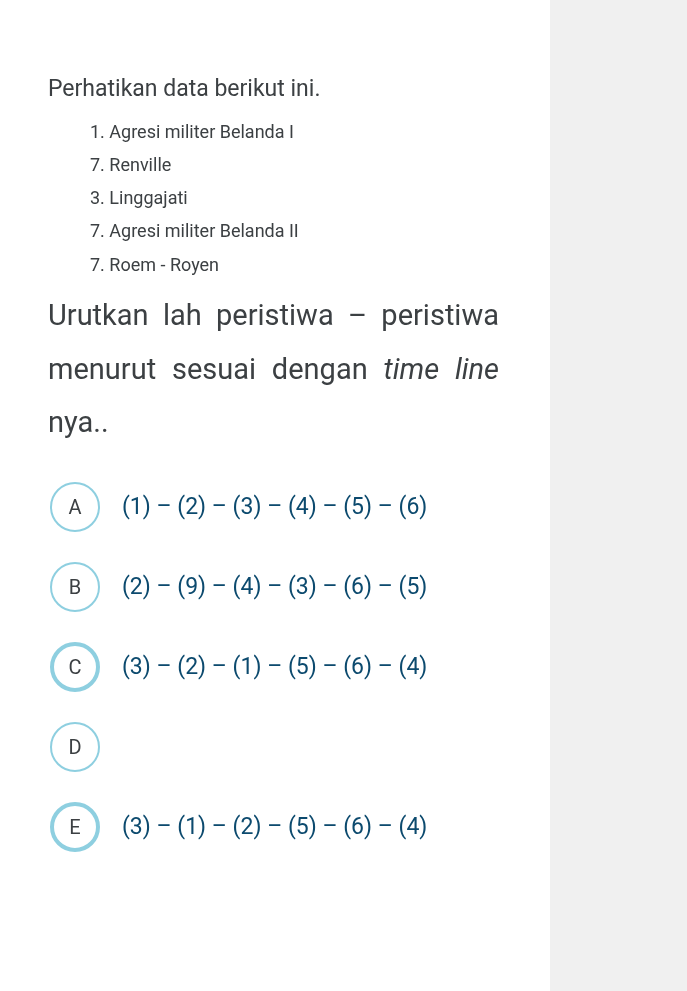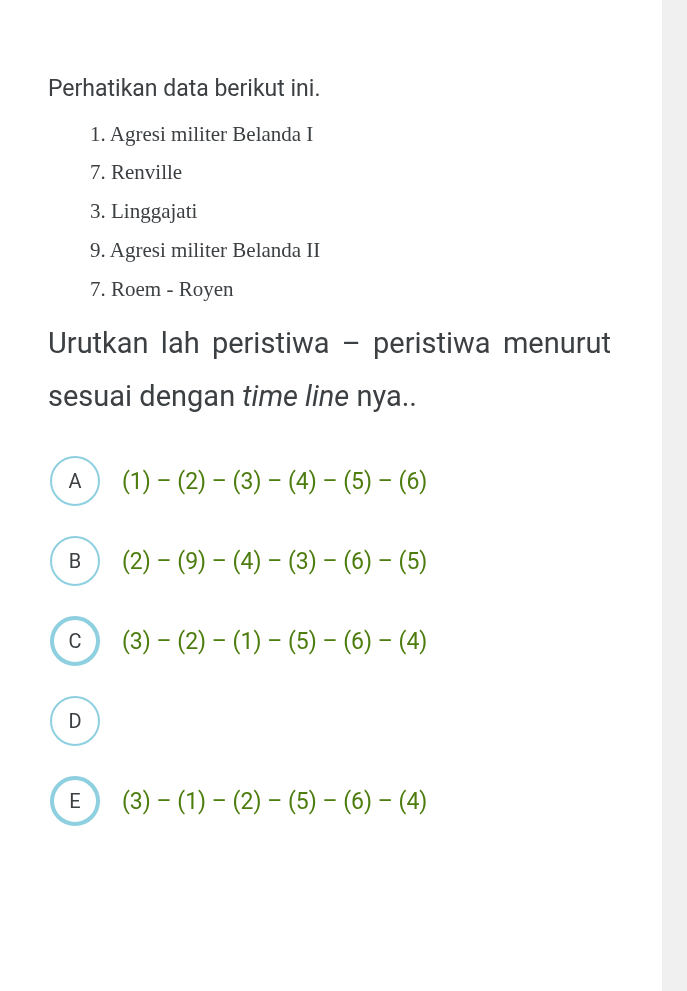--- a/index.html
+++ b/index.html
@@ -8,39 +8,38 @@
       box-sizing: border-box;
     }
     body {
       font-family: -apple-system, BlinkMacSystemFont, 'Segoe UI', Roboto, Helvetica, Arial, sans-serif;
       background: #f0f0f0;
       width: 687px;
       height: 991px;
     }
     .page-container {
       background: #ffffff;
-      width: 662px;
+      width: 550px;
       height: 991px;
       padding: 72px 51px 48px 48px;
       color: #3c4043;
     }
     .question-intro {
       font-size: 23px;
       line-height: 1.5;
       margin-bottom: 8px;
     }
     .data-list {
       list-style: none;
       padding-left: 42px;
       margin-bottom: 8px;
     }
     .data-list li {
-      font-size: 21px;
+      font-size: 18px;
       line-height: 1.85;
-      font-family: Liberation Serif, serif;
     }
     .question-instruction {
       font-size: 29px;
       line-height: 1.85;
       text-align: justify;
       margin-bottom: 32px;
     }
     .question-instruction .italic {
       font-style: italic;
     }
@@ -66,34 +65,34 @@
       justify-content: center;
       font-size: 20px;
       color: #3c4043;
       flex-shrink: 0;
     }
     .option-circle.thick {
       border-width: 4px;
     }
     .option-text {
       font-size: 23px;
-      color: #4d7c0f;
+      color: #0c4a6e;
     }
   </style>
 </head>
 <body>
 
 <div class="page-container">
   <div class="question-intro">Perhatikan data berikut ini.</div>
 
   <ul class="data-list">
     <li>1. Agresi militer Belanda I</li>
     <li>7. Renville</li>
     <li>3. Linggajati</li>
-    <li>9. Agresi militer Belanda II</li>
+    <li>7. Agresi militer Belanda II</li>
     <li>7. Roem - Royen</li>
   </ul>
 
   <div class="question-instruction">
     <span>Urutkan lah peristiwa – peristiwa menurut sesuai dengan </span><span class="italic">time line</span><span> nya..</span>
   </div>
 
   <div class="answer-options">
     <div class="answer-option">
       <div class="option-circle">A</div>

